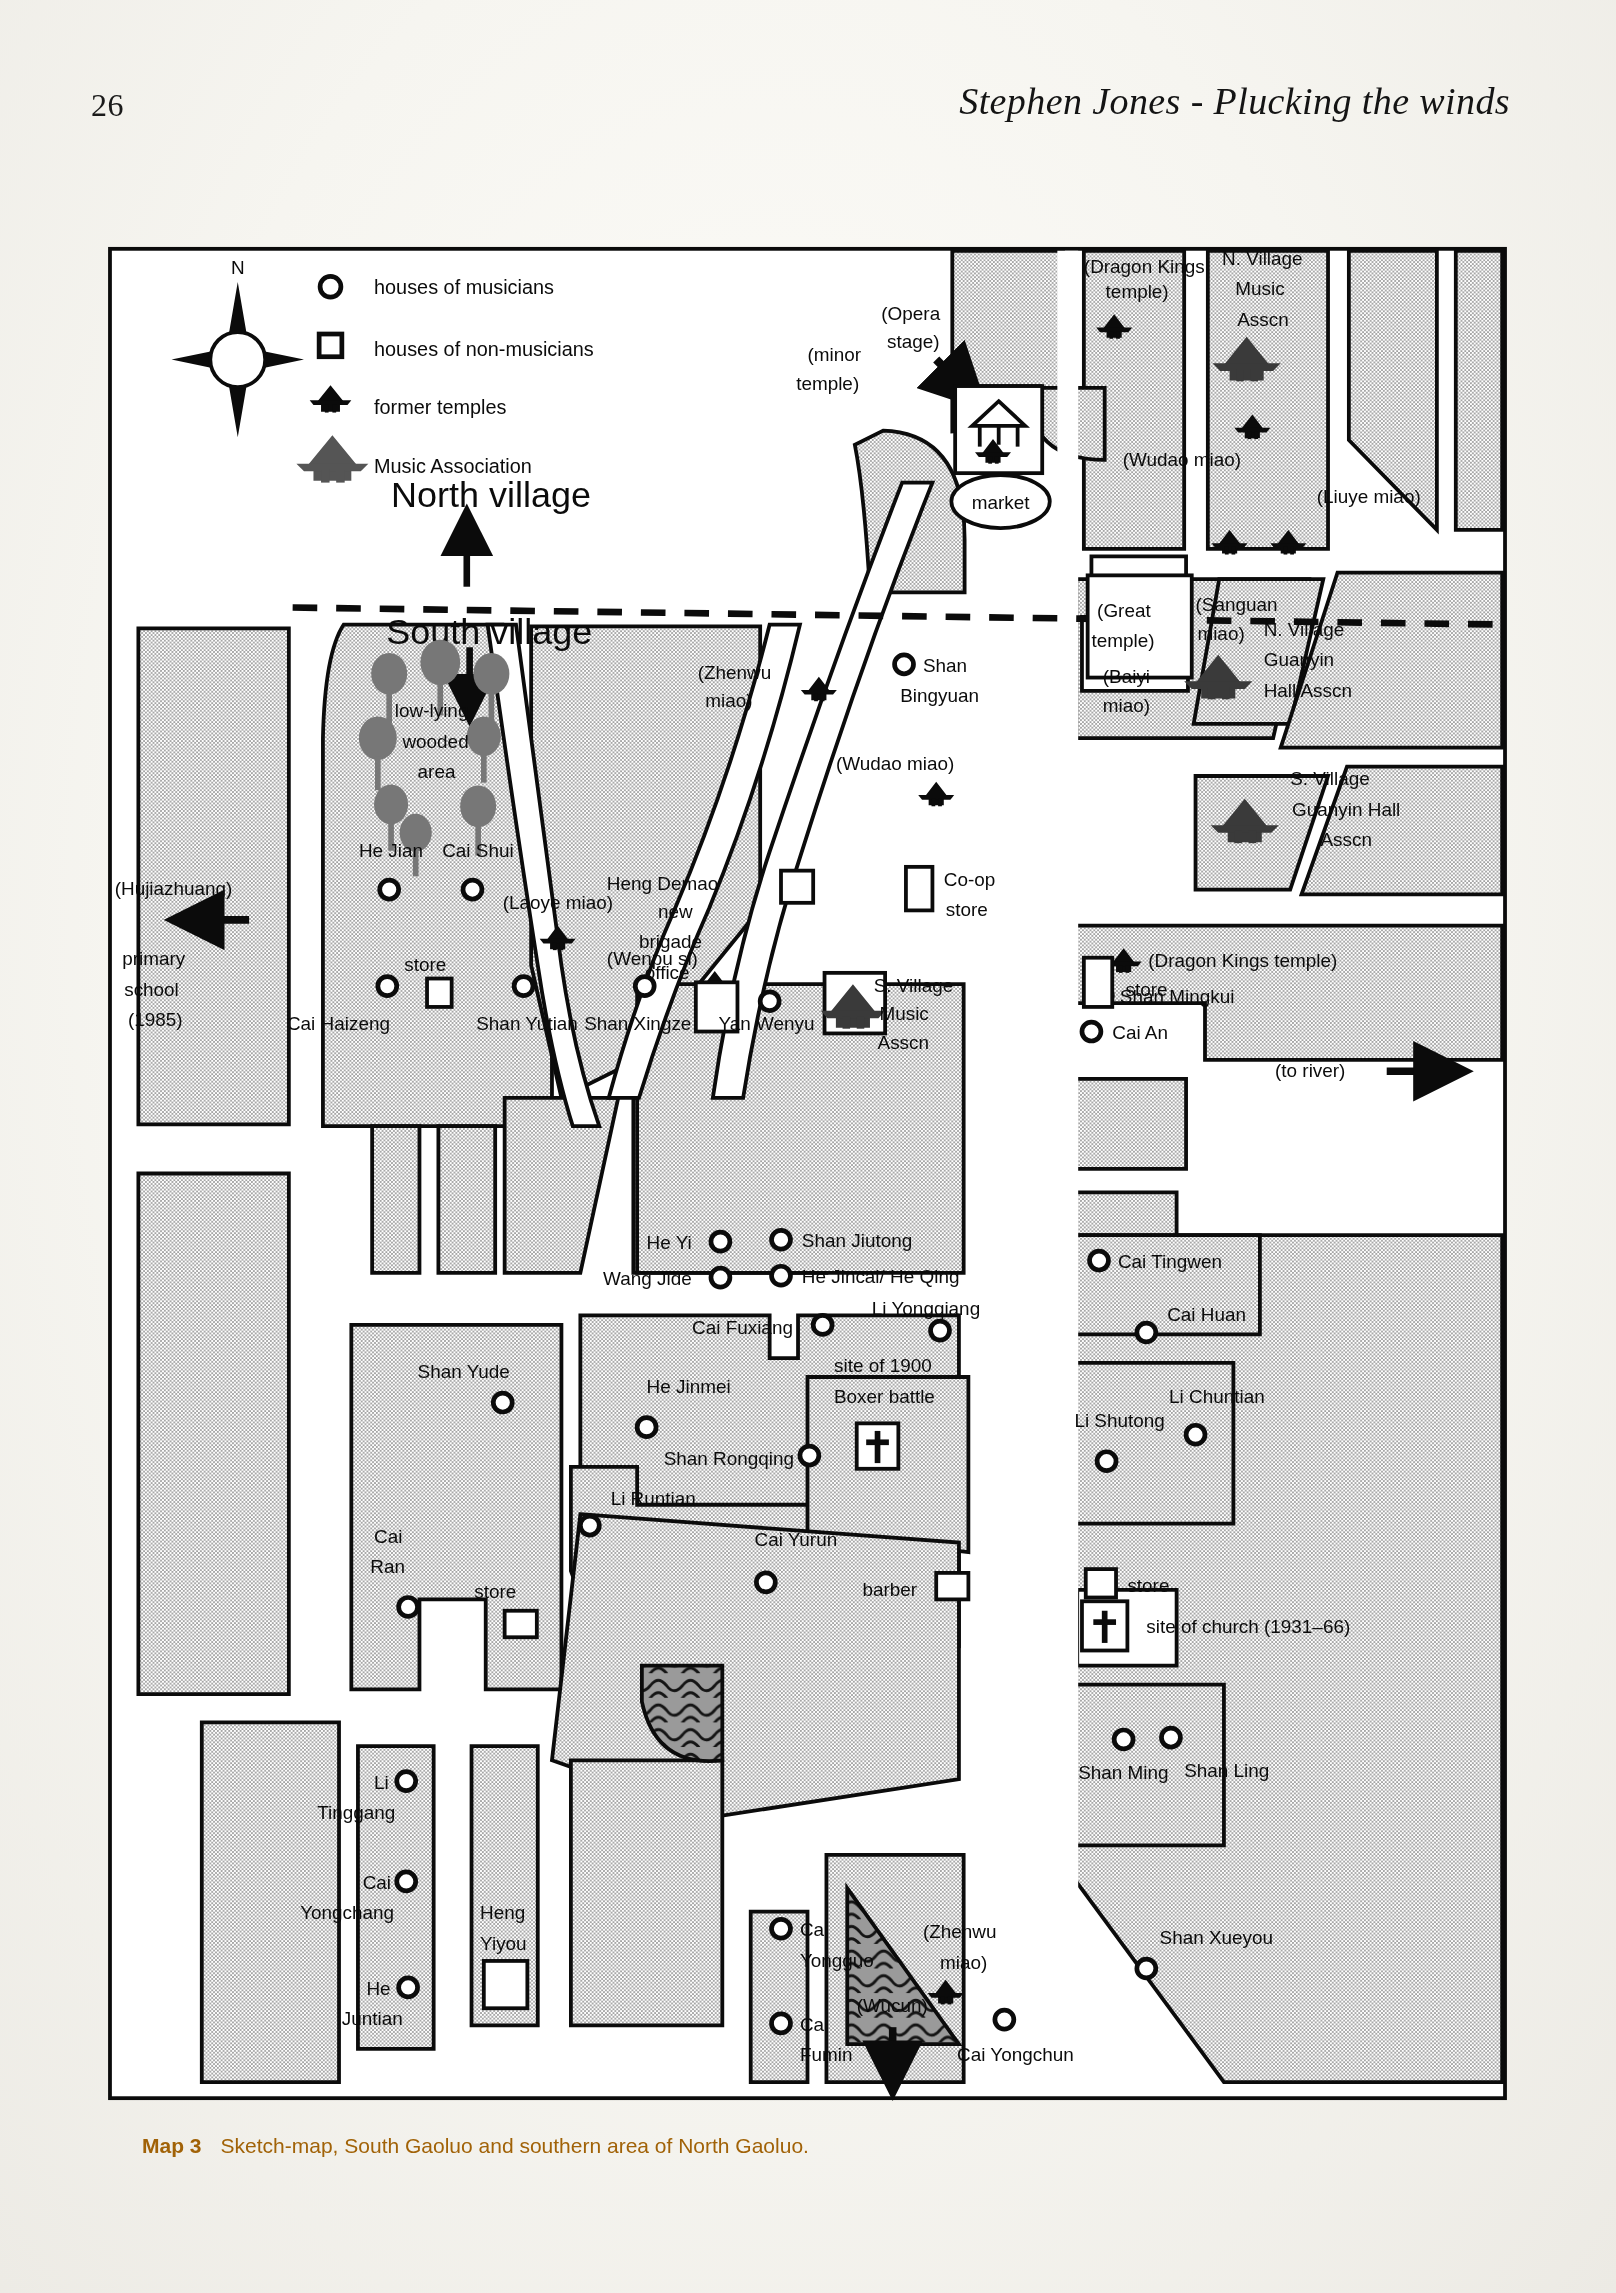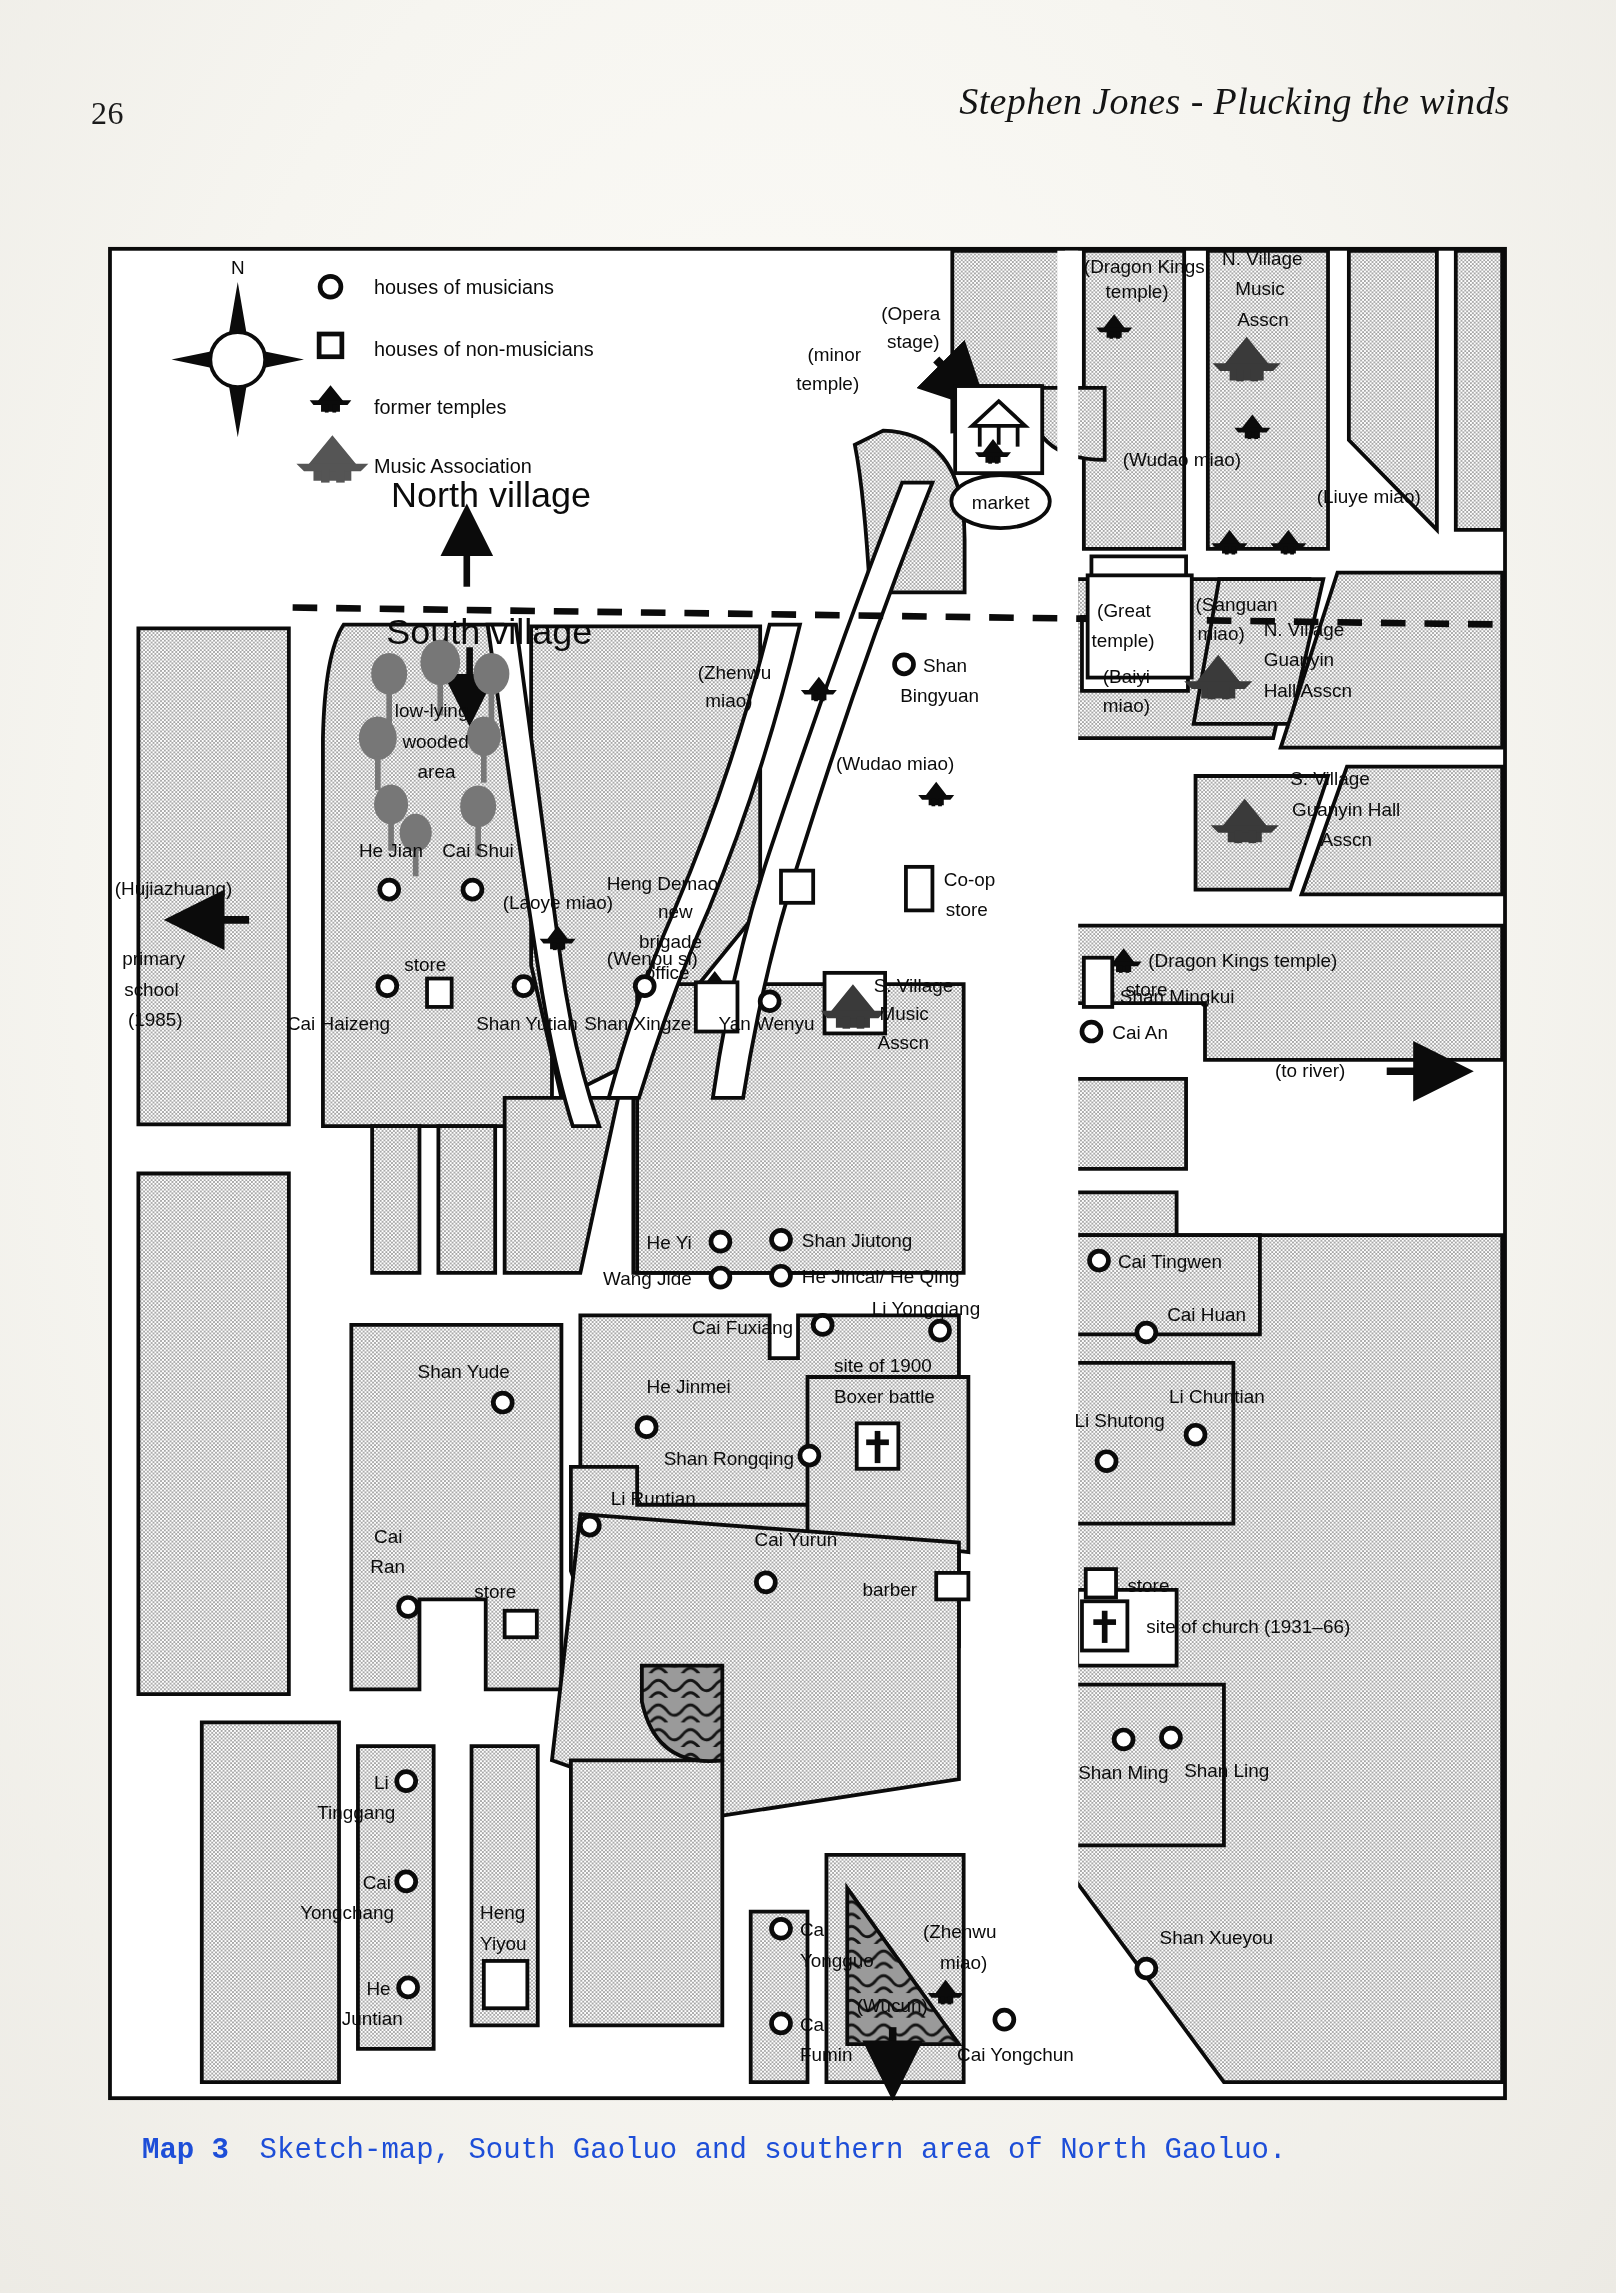--- a/index.html
+++ b/index.html
@@ -10,42 +10,42 @@
     position:relative;
     overflow:hidden;
   }
   
   #paper{
     position:absolute;inset:0;
     background:
       radial-gradient(ellipse at 48% 40%, #fefdfa 0%, #f6f5f0 55%, #eceae4 100%);
   }
   #pagenum{
-    position:absolute;left:91px;top:95px;
+    position:absolute;left:91px;top:87px;
     font-family:"Liberation Serif",serif;
     font-size:32px;color:#1a1a1a;letter-spacing:0.5px;
   }
   #runhead{
     position:absolute;right:106px;top:79px;
     font-family:"Liberation Serif",serif;
     font-style:italic;
     font-size:38px;color:#141414;
     white-space:nowrap;
     letter-spacing:0.4px;
     text-align:center;
   }
   #mapwrap{
     position:absolute;left:107px;top:246px;
     width:1401px;height:1855px;
   }
   #mapsvg{display:block;width:1401px;height:1855px;}
   #caption{
     position:absolute;left:142px;top:2134px;
-    font-family:Liberation Mono, monospace;
-    font-size:29px;color:#1d4ed8;white-space:nowrap;
+    font-family:Liberation Sans, sans-serif;
+    font-size:21px;color:#a16207;white-space:nowrap;
   }
   #caption b{font-weight:bold;}
   .lbl{
     font-family:"Liberation Sans",sans-serif;
     font-size:20px;
     fill:#0b0b0b;
   }
   .lbl-big{font-size:38px;}
   .lbl-leg{font-size:21px;}
 </style>

